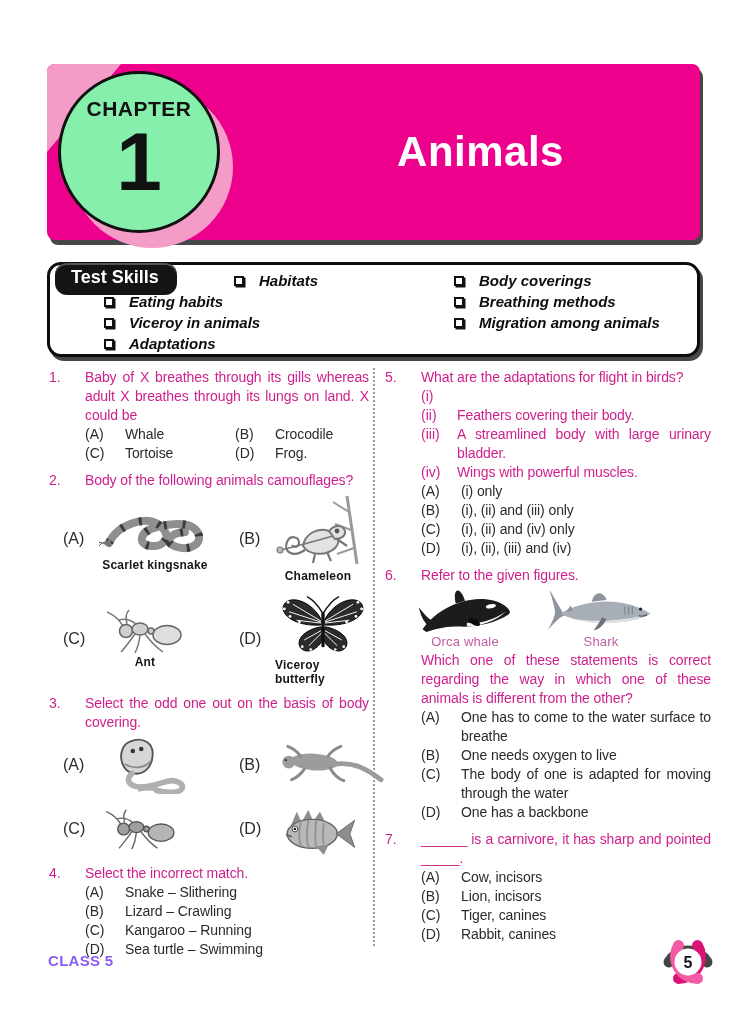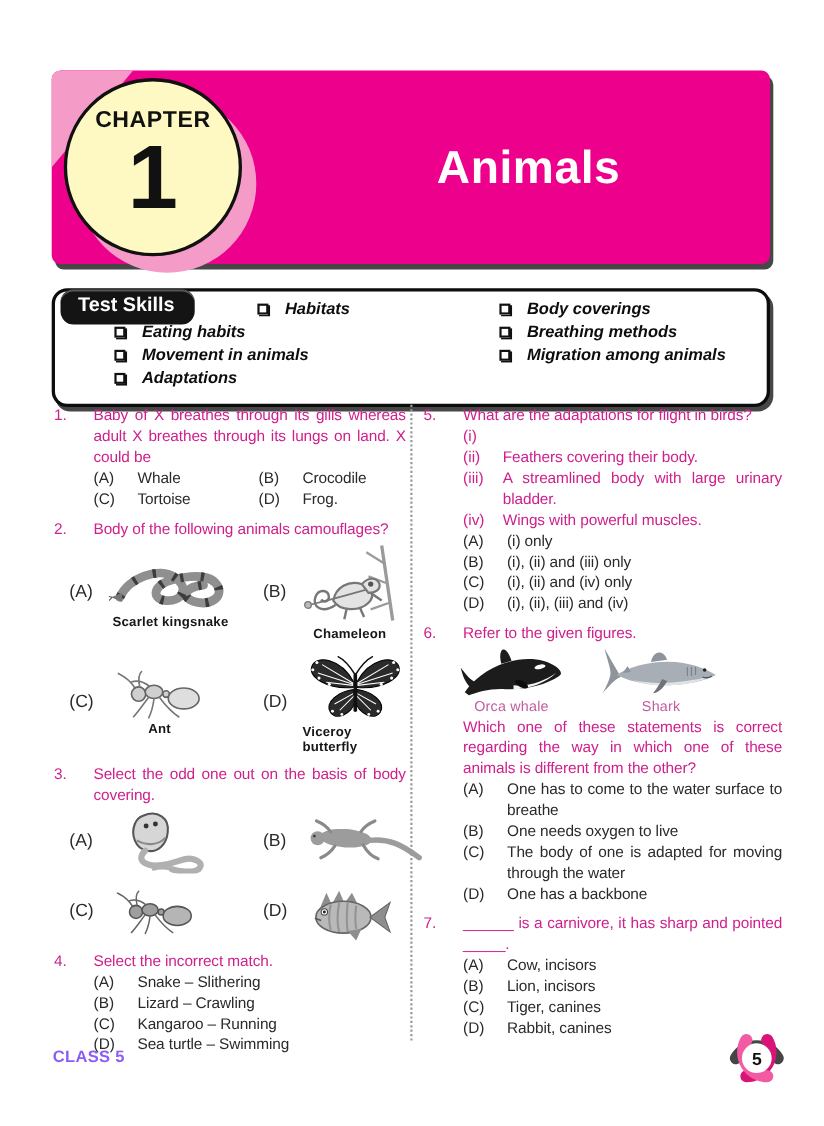--- a/index.html
+++ b/index.html
@@ -10,28 +10,28 @@
     --text-black:#2a2a2a;
   }
   *{box-sizing:border-box;margin:0;padding:0;}
   html,body{width:749px;height:1024px;}
   body{background:#fff;font-family:"Liberation Sans","DejaVu Sans",sans-serif;position:relative;overflow:hidden;color:var(--text-black);}
 
   
   .banner{position:absolute;left:47px;top:64px;width:653px;height:176px;background:var(--banner-magenta);border-radius:8px;box-shadow:3px 5px 0 #474747;}
   .banner-corner{position:absolute;left:0;top:0;width:74px;height:88px;background:var(--light-pink);clip-path:polygon(0 0,100% 0,0 100%);border-top-left-radius:8px;}
   .circle-shadow{position:absolute;left:24px;top:22px;width:162px;height:162px;border-radius:50%;background:var(--light-pink);}
-  .chapter-circle{position:absolute;left:11px;top:7px;width:162px;height:162px;border-radius:50%;background:#fef9c3;border:3px solid #111;display:flex;flex-direction:column;align-items:center;justify-content:center;gap:2px;}
+  .chapter-circle{position:absolute;left:11px;top:7px;width:162px;height:162px;border-radius:50%;background:#86efac;border:3px solid #111;display:flex;flex-direction:column;align-items:center;justify-content:center;gap:2px;}
   .chapter-label{font-size:21px;letter-spacing:.5px;color:#111;font-weight:600;margin-top:-6px;}
   .chapter-number{font-size:82px;font-weight:700;color:#111;line-height:.95;}
   .banner-title{position:absolute;left:220px;right:6px;top:0;height:100%;display:flex;align-items:center;justify-content:center;}
   .banner-title span{color:#fff;font-size:42px;font-weight:700;letter-spacing:.5px;}
 
   
-  .skills{position:absolute;left:47px;top:262px;width:653px;height:108px;background:#fff;border:3px solid #0d0d0d;border-radius:14px;box-shadow:3px 4px 0 #474747;padding:5px 10px 4px 12px;}
+  .skills{position:absolute;left:47px;top:262px;width:653px;height:95px;background:#fff;border:3px solid #0d0d0d;border-radius:14px;box-shadow:3px 4px 0 #474747;padding:5px 10px 4px 12px;}
   .skills-tab{position:absolute;left:5px;top:-2px;background:#141414;color:#fff;font-weight:700;font-size:18px;padding:4px 18px 7px 16px;border-radius:12px;box-shadow:inset 0 2px 0 #555;}
   .skills-row{display:flex;align-items:center;height:21px;}
   .skills-cell-left{width:330px;display:flex;align-items:center;padding-left:42px;}
   .skills-row.first .skills-cell-left{padding-left:172px;}
   .skills-cell-right{display:flex;align-items:center;padding-left:62px;}
   .checkbox{width:10px;height:10px;border:2px solid #111;box-shadow:1.5px 1.5px 0 #111;margin-right:15px;flex:none;}
   .skill-label{font-size:15px;font-weight:700;font-style:italic;color:#0d0d0d;}
 
   
   .questions{position:absolute;left:47px;top:368px;width:664px;height:578px;display:flex;}
@@ -97,21 +97,21 @@
       <span class="skill-label">Eating habits</span>
     </div>
     <div class="skills-cell-right">
       <span class="checkbox"></span>
       <span class="skill-label">Breathing methods</span>
     </div>
   </div>
   <div class="skills-row">
     <div class="skills-cell-left">
       <span class="checkbox"></span>
-      <span class="skill-label">Movement in animals</span>
+      <span class="skill-label">Viceroy in animals</span>
     </div>
     <div class="skills-cell-right">
       <span class="checkbox"></span>
       <span class="skill-label">Migration among animals</span>
     </div>
   </div>
   <div class="skills-row">
     <div class="skills-cell-left">
       <span class="checkbox"></span>
       <span class="skill-label">Adaptations</span>

